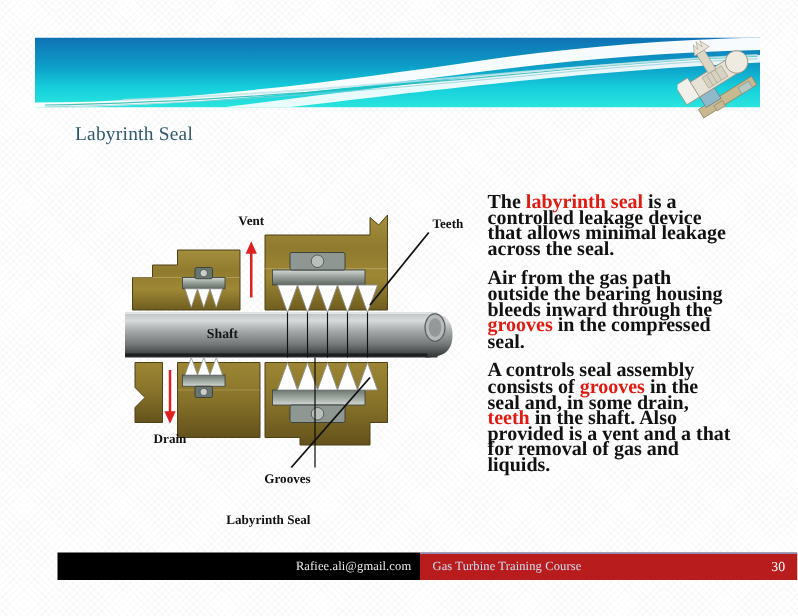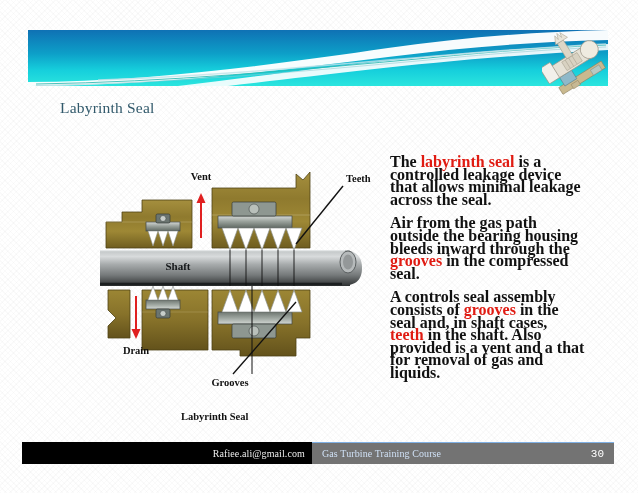--- a/index.html
+++ b/index.html
@@ -64,45 +64,45 @@
 
   .diagram-caption{
     position:absolute;left:181px;top:411px;
     font-family:"Liberation Serif", serif;
     font-size:10.5px;font-weight:bold;color:#111;
     white-space:nowrap;
   }
 
   
   .footer{
-    position:absolute;left:22px;top:442px;width:592px;height:22px;
+    position:absolute;left:46px;top:442px;width:592px;height:22px;
     display:flex;align-items:stretch;
   }
   .footer-left{
     flex:1 1 auto;background:#000000;
     display:flex;align-items:center;justify-content:flex-end;
     padding-right:7px;box-sizing:border-box;
   }
   .footer-left span{
     font-family:"Liberation Serif", serif;
     font-size:10px;color:#EDEDED;letter-spacing:.1px;
   }
   .footer-right{
-    width:302px;background:#737373;
+    width:302px;background:#b91c1c;
     display:flex;align-items:center;
     padding:0 10px 0 10px;box-sizing:border-box;
     border-top:1px solid #7FB0E4;
   }
   .footer-course{
     flex:1 1 auto;
     font-family:"Liberation Serif", serif;
     font-size:10px;color:#CFE0F5;letter-spacing:.1px;
   }
   .footer-page{
-    font-family:Liberation Mono, monospace;
+    font-family:Liberation Serif, serif;
     font-size:11px;color:#FFFFFF;
   }
 </style>
 </head>
 <body>
 
 <div class="slide"></div>
 
 <div class="banner">
   <div class="banner-grad"></div>
@@ -146,21 +146,21 @@
       <rect x="18" y="56" width="8" height="5" fill="#C6B894" stroke="#8E8060" stroke-width="0.5"></rect>
     </g>
   </svg>
 </div>
 
 <div class="page-title">Labyrinth Seal</div>
 
 <div class="body-copy">
     <p><span>The </span><span class="hl" style="color: rgb(224, 27, 18);">labyrinth seal</span><span> is a controlled leakage device that allows minimal leakage across the seal.</span></p>
     <p><span>Air from the gas path outside the bearing housing bleeds inward through the </span><span class="hl" style="color: rgb(224, 27, 18);">grooves</span><span> in the compressed seal.</span></p>
-    <p><span>A controls seal assembly consists of </span><span class="hl" style="color: rgb(224, 27, 18);">grooves</span><span> in the seal and, in shaft cases, </span><span class="hl" style="color: rgb(224, 27, 18);">teeth</span><span> in the shaft.  Also provided is a vent and a that for removal of gas and liquids.</span></p>
+    <p><span>A controls seal assembly consists of </span><span class="hl" style="color: rgb(224, 27, 18);">grooves</span><span> in the seal and, in some drain, </span><span class="hl" style="color: rgb(224, 27, 18);">teeth</span><span> in the shaft.  Also provided is a vent and a that for removal of gas and liquids.</span></p>
   </div>
 
 <div class="diagram">
   <svg width="285" height="280" viewBox="0 0 285 280">
     <defs>
       <linearGradient id="brass" x1="0" y1="0" x2="0" y2="1">
         <stop offset="0%" stop-color="#A58F3E"></stop>
         <stop offset="35%" stop-color="#8F7A2E"></stop>
         <stop offset="65%" stop-color="#9E8835"></stop>
         <stop offset="100%" stop-color="#6F5D1F"></stop>

